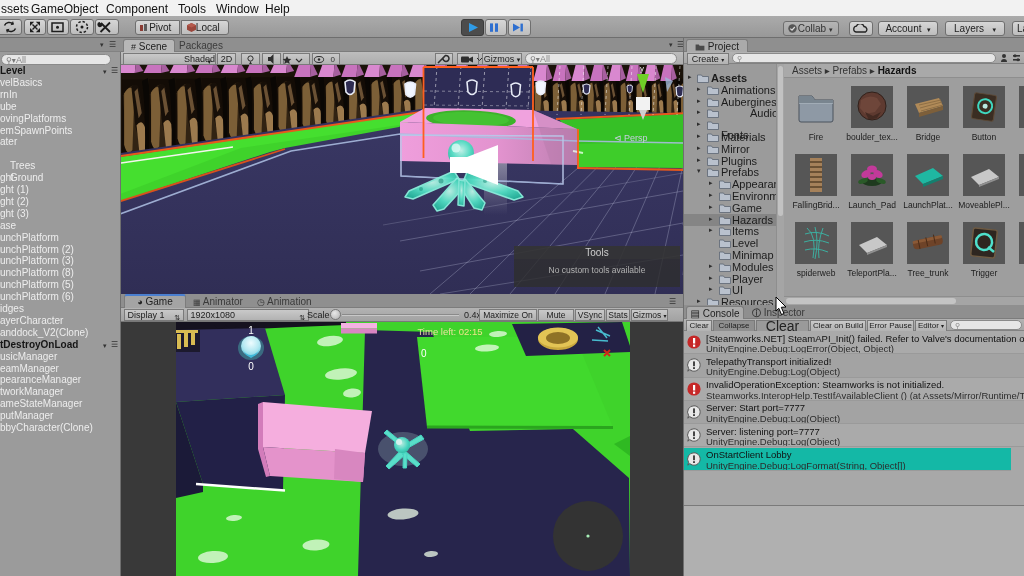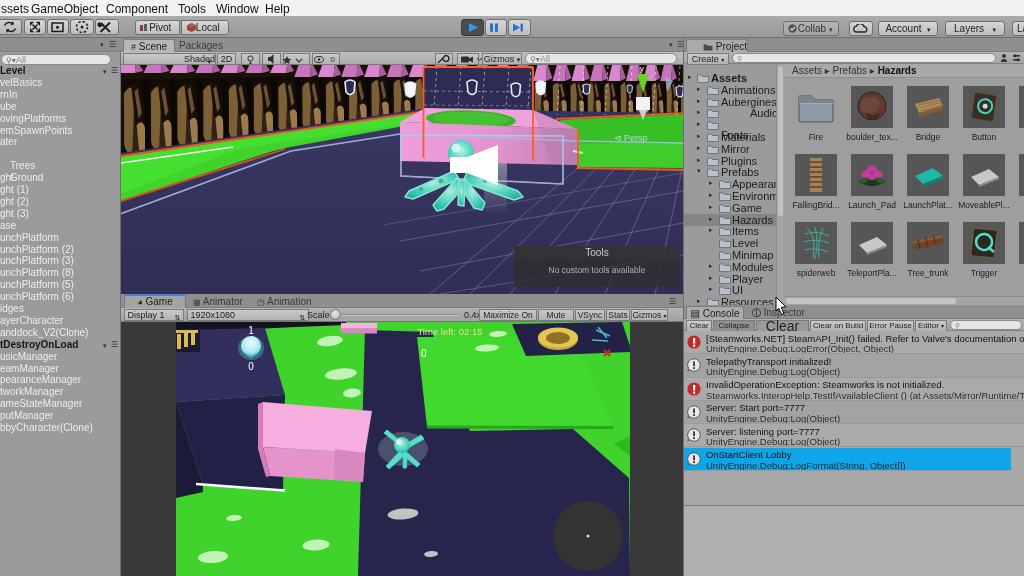--- a/index.html
+++ b/index.html
@@ -696,21 +696,21 @@
 <text x="75" y="12" font-size="10" fill="#fff" text-anchor="middle" font-family="Liberation Sans,sans-serif">1</text>
 <text x="75" y="48" font-size="10" fill="#fff" text-anchor="middle" font-family="Liberation Sans,sans-serif">0</text>
 <text x="245" y="35" font-size="10" fill="#fff" font-family="Liberation Sans,sans-serif">0</text>
 <text x="274" y="13" font-size="9.5" fill="#e6e29e" text-anchor="middle" font-family="Liberation Sans,sans-serif">Time left: <tspan fill="#ece48a">02:15</tspan></text>
 </svg>
 
 </div>
 </div>
 <div class="a" style="left:683px;top:38px;width:341px;height:267px;background:#9b9b9b;border-left:1px solid #6f6f6f">
 <div class="a" style="left:0;top:0;width:341px;height:14px;background:#8f8f8f;border-bottom:1px solid #7c7c7c">
- <div class="a" style="left:2px;top:1px;width:62px;height:22px;background:#aaaaaa;border:1px solid #7c7c7c;border-bottom:none;border-radius:3px 3px 0 0;font-size:10px;color:#222;text-align:right;line-height:13px"><svg width="10" height="8" viewBox="0 0 12 10" style="vertical-align:-1px">
+ <div class="a" style="left:2px;top:1px;width:62px;height:22px;background:#aaaaaa;border:1px solid #7c7c7c;border-bottom:none;border-radius:3px 3px 0 0;font-size:10px;color:#222;text-align:center;line-height:13px"><svg width="10" height="8" viewBox="0 0 12 10" style="vertical-align:-1px">
             <path d="M0.5 2 h4 l1 1.5 h6 v6 h-11z" fill="#4a4a4a"></path>
           </svg> Project</div>
 </div>
 <div class="a" style="left:0;top:14px;width:341px;height:12px;background:linear-gradient(#b3b3b3,#a5a5a5);border-bottom:1px solid #828282">
  <div class="tb" style="left:3px;top:1px;width:42px;line-height:10px;font-size:9px">Create <span style="font-size:6px">▾</span></div>
  <div class="srch" style="left:48px;top:1px;width:264px;height:10px;line-height:9px"><span style="margin-left:4px;font-size:7px;color:#888">⚲</span></div>
  <svg class="a" style="left:316px;top:1px" width="22" height="10" viewBox="0 0 22 10">
           <circle cx="4" cy="3" r="2" fill="#333"></circle>
           <path d="M1 9 a3 3 0 0 1 6 0z" fill="#333"></path>
           <rect x="13" y="2" width="7" height="1.6" fill="#333"></rect>
@@ -989,21 +989,21 @@
         </div>
         <div class="a" style="left:0;top:93.2px;width:341px;height:23.3px;background:#aaaaaa;border-bottom:1px solid #9a9a9a;overflow:hidden">
           <svg class="a" style="left:3px;top:4px" width="14" height="14">
             <path d="M7 .8 a6.2 6.2 0 1 1 -4.2 10.8 l-2 1.6 .8 -2.8 A6.2 6.2 0 0 1 7 .8z" fill="#e8e8e8" stroke="#555" stroke-width="1"></path>
             <rect x="6.1" y="3.4" width="1.8" height="4.8" fill="#333"></rect>
             <rect x="6.1" y="9.2" width="1.8" height="1.8" fill="#333"></rect>
           </svg>
           <div class="cmsg a" style="left:22px;top:1.5px;width:318px">Server: listening port=7777</div>
           <div class="cstk a" style="left:22px;top:12px;width:318px">UnityEngine.Debug:Log(Object)</div>
         </div>
-        <div class="a" style="left:0;top:116.5px;width:327px;height:23.3px;background:#0ea5e9;border-bottom:1px solid #9a9a9a;overflow:hidden">
+        <div class="a" style="left:0;top:116.5px;width:327px;height:23.3px;background:#14b8a6;border-bottom:1px solid #9a9a9a;overflow:hidden">
           <svg class="a" style="left:3px;top:4px" width="14" height="14">
             <path d="M7 .8 a6.2 6.2 0 1 1 -4.2 10.8 l-2 1.6 .8 -2.8 A6.2 6.2 0 0 1 7 .8z" fill="#e8e8e8" stroke="#555" stroke-width="1"></path>
             <rect x="6.1" y="3.4" width="1.8" height="4.8" fill="#333"></rect>
             <rect x="6.1" y="9.2" width="1.8" height="1.8" fill="#333"></rect>
           </svg>
           <div class="cmsg a" style="left:22px;top:1.5px;width:318px">OnStartClient Lobby</div>
           <div class="cstk a" style="left:22px;top:12px;width:318px">UnityEngine.Debug:LogFormat(String, Object[])</div>
         </div>
       </div>
 <div class="a" style="left:0;top:200px;width:341px;height:1px;background:#7a7a7a"></div>

